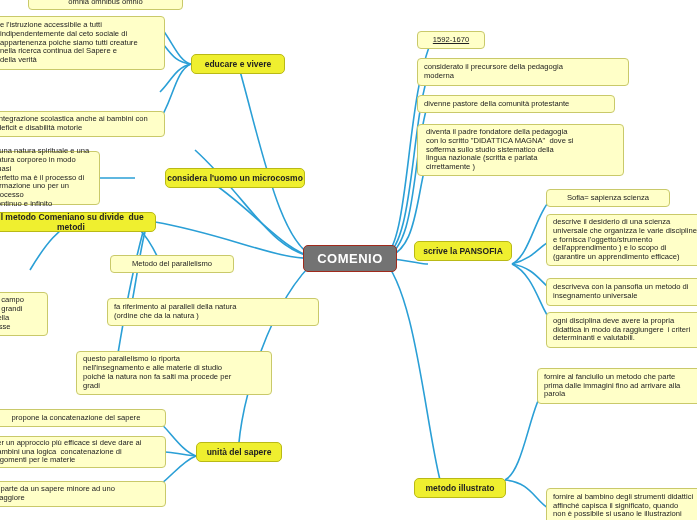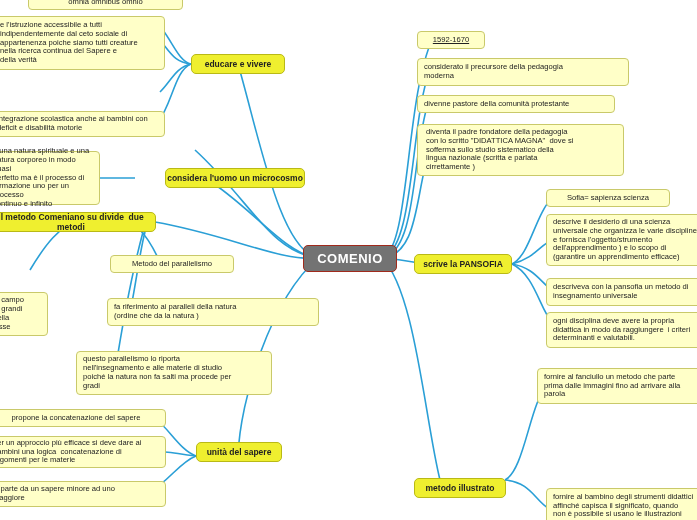--- a/index.html
+++ b/index.html
@@ -180,21 +180,21 @@
   <div class="node leaf" style="left:417px; top:95px; width:198px; height:18px;">divenne pastore della comunità protestante</div>
 
   <div class="node leaf" style="left:417px; top:124px; width:207px; height:52px;padding-left:8px;">diventa il padre fondatore della pedagogia
 con lo scritto "DIDATTICA MAGNA"  dove si
 sofferma sullo studio sistematico della
 lingua nazionale (scritta e parlata
 cirrettamente )</div>
 
   <div class="node leaf center-text" style="left:546px; top:189px; width:124px; height:18px;">Sofia= sapienza scienza</div>
 
-  <div class="node topic" style="left:414px; top:254px; width:98px; height:20px;">scrive la PANSOFIA</div>
+  <div class="node topic" style="left:414px; top:241px; width:98px; height:20px;">scrive la PANSOFIA</div>
 
   <div class="node leaf" style="left:546px; top:214px; width:170px; height:52px;">descrive il desiderio di una scienza
 universale che organizza le varie discipline
 e fornisca l'oggetto/strumento
 dell'apprendimento ) e lo scopo di
 (garantire un apprendimento efficace)</div>
 
   <div class="node leaf" style="left:546px; top:278px; width:170px; height:28px;">descriveva con la pansofia un metodo di
 insegnamento universale</div>
 

